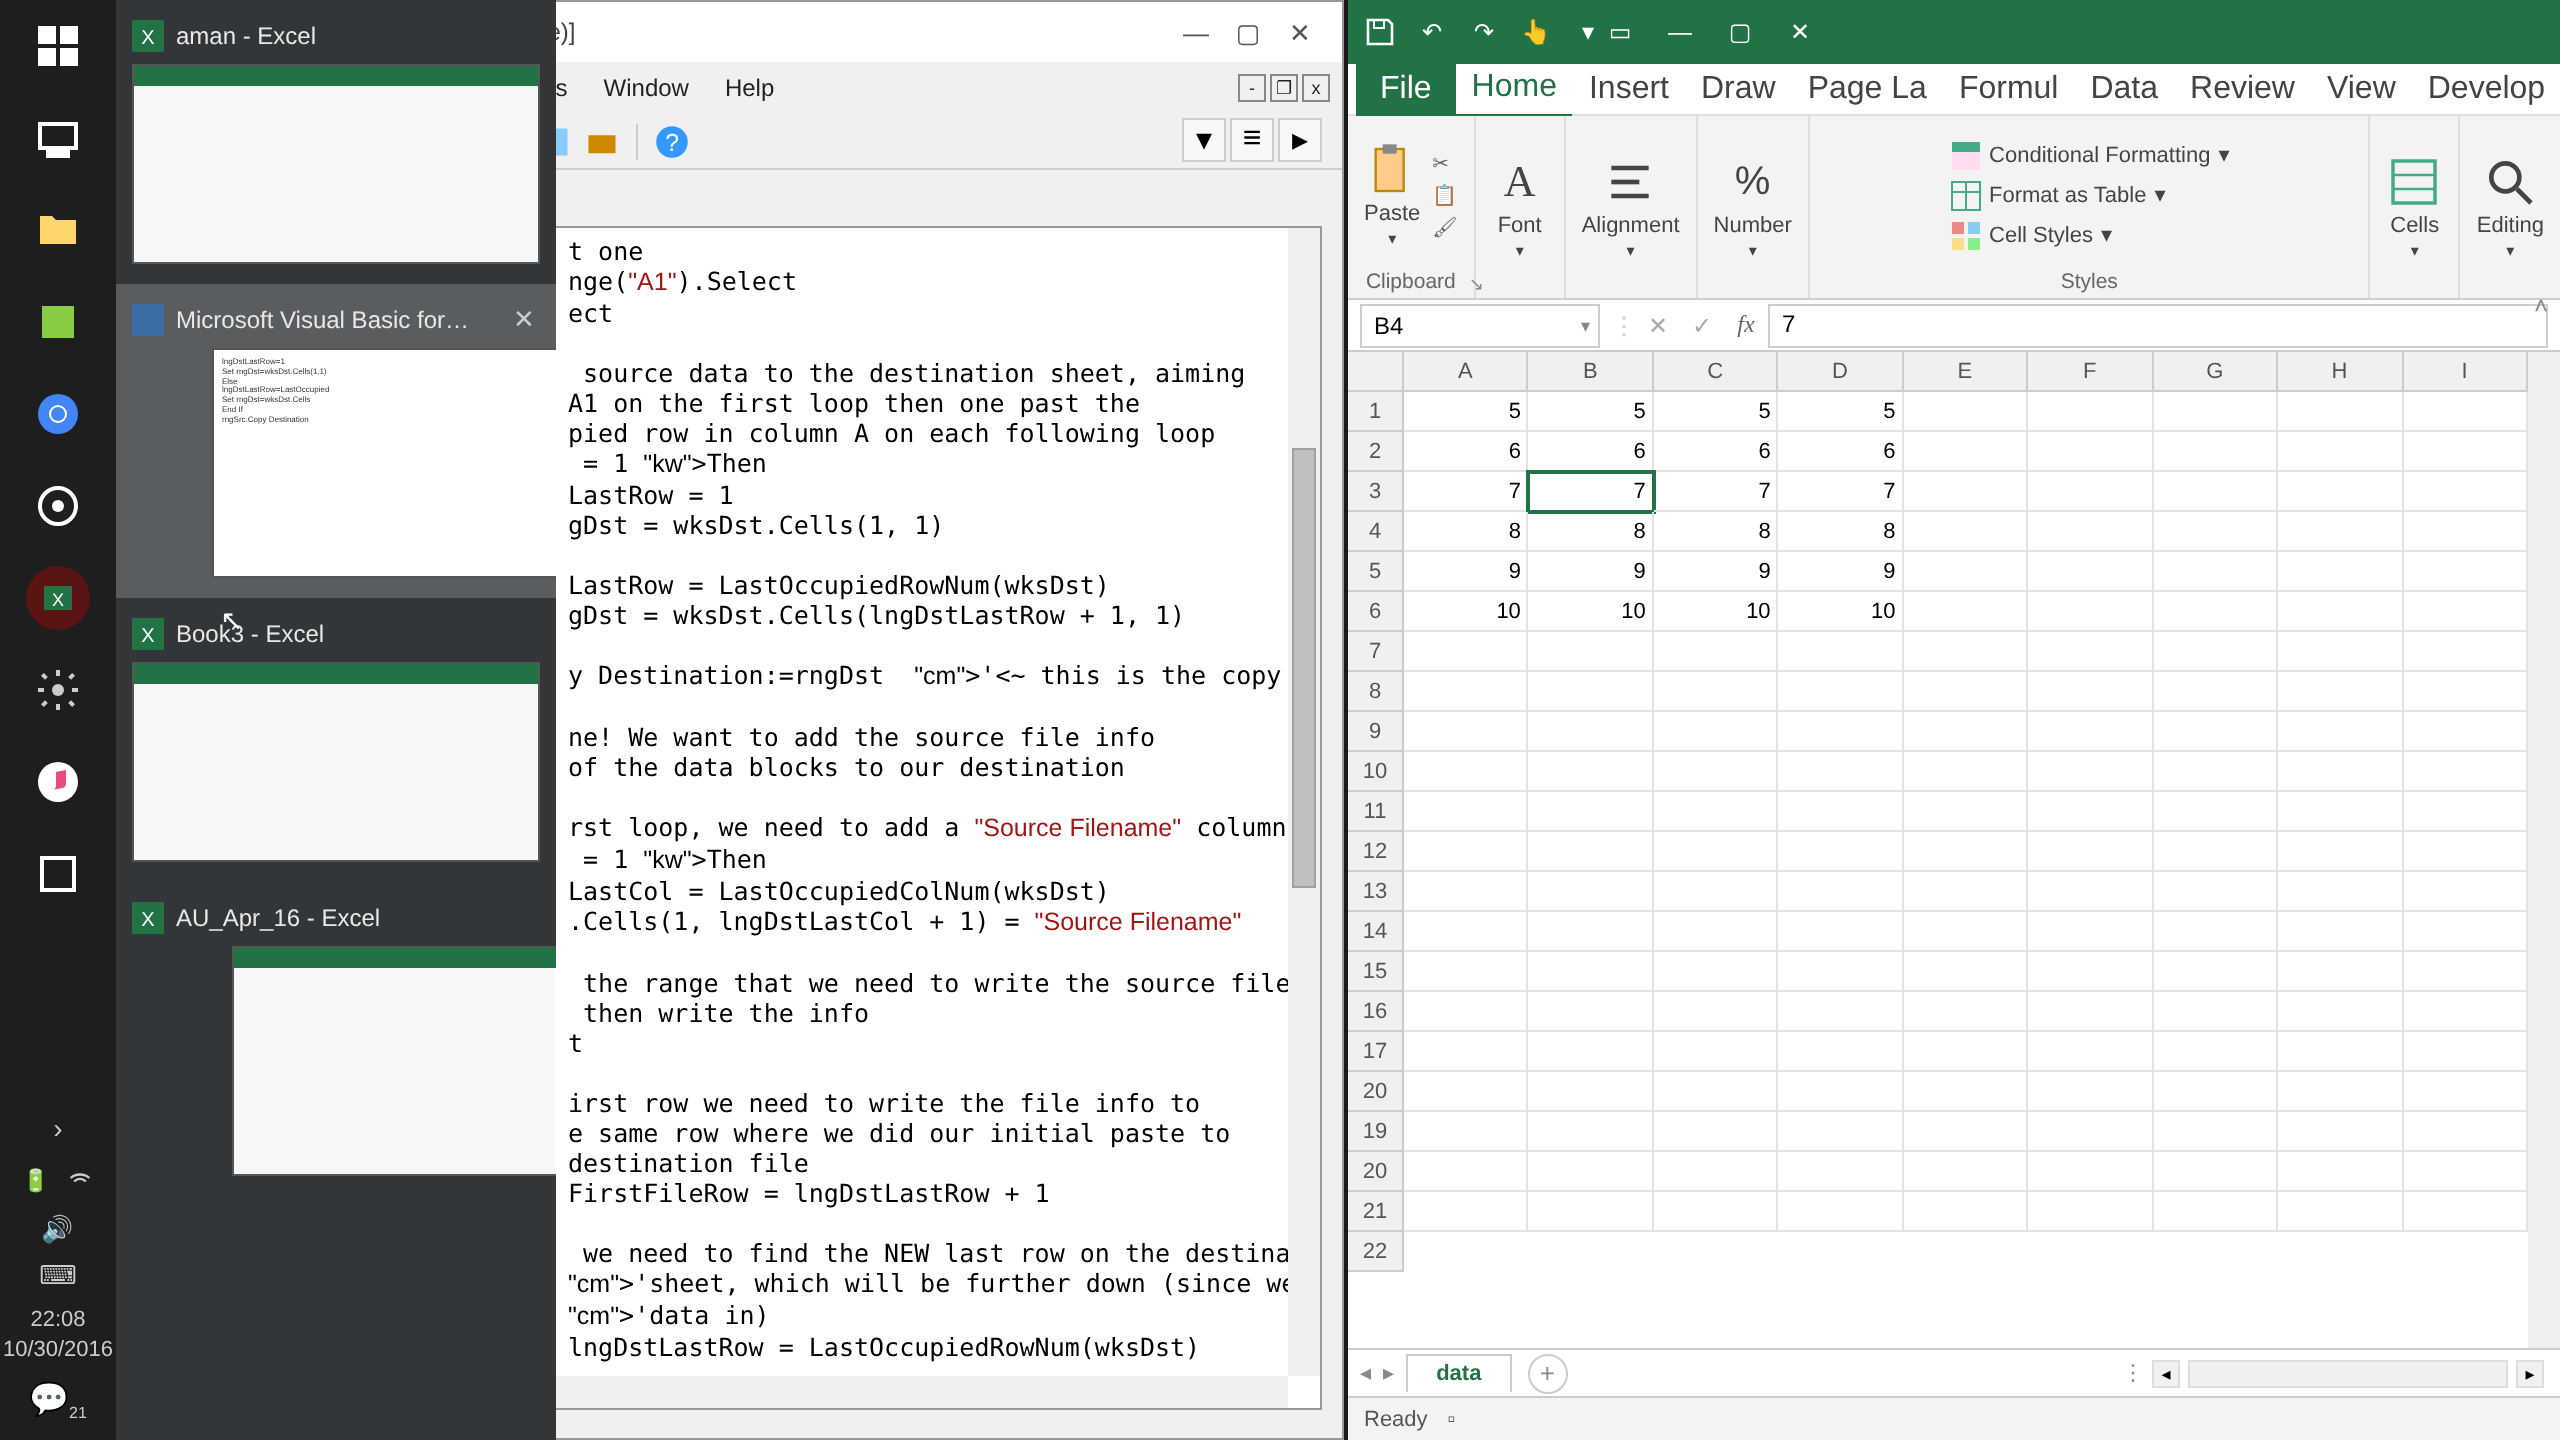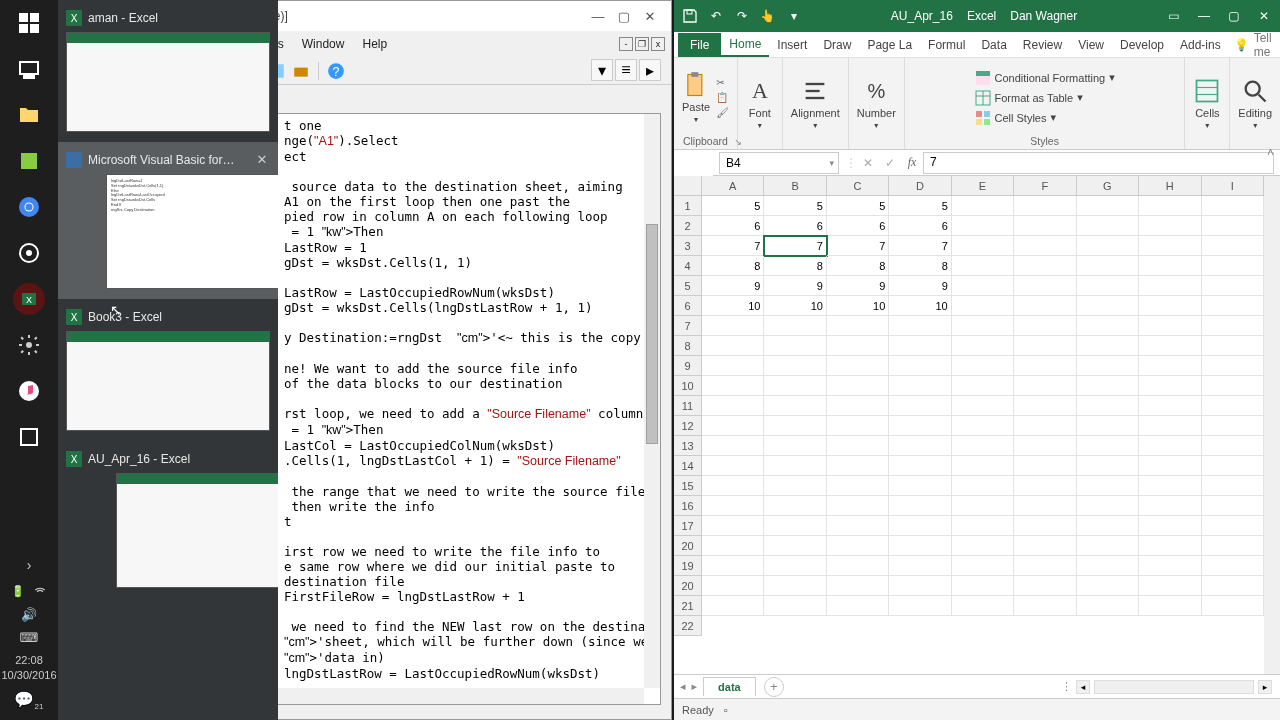--- a/index.html
+++ b/index.html
@@ -58,36 +58,36 @@
 .vba-scroll-h { position: absolute; left: 0; right: 16px; bottom: 0; height: 16px; background: #f0f0f0; }
 
 
 .excel-window { position: absolute; left: 674px; top: 0; width: 606px; height: 720px; background: #fff; display: flex; flex-direction: column; z-index: 40; }
 .excel-titlebar { height: 32px; background: #217346; display: flex; align-items: center; padding: 0 8px; color: #fff; font-size: 12px; }
 .excel-qat { display: flex; gap: 10px; align-items: center; }
 .excel-qat-item { width: 16px; height: 16px; cursor: pointer; display: flex; align-items: center; justify-content: center; color: #fff; }
 .excel-title-center { flex: 1; text-align: center; display: flex; gap: 14px; justify-content: center; }
 .excel-win-btns { display: flex; gap: 14px; }
 .excel-win-btn { width: 16px; height: 16px; cursor: pointer; color: #fff; display: flex; align-items: center; justify-content: center; font-size: 12px; }
-.excel-ribbon-tabs { height: 26px; background: #fff; display: flex; align-items: center; padding: 0 4px; font-size: 12px; gap: 0; border-bottom: 1px solid #e0e0e0; }
+.excel-ribbon-tabs { height: 26px; background: #fff; display: flex; align-items: center; padding: 0 4px; font-size: 16px; gap: 0; border-bottom: 1px solid #e0e0e0; }
 .ribbon-tab { padding: 4px 8px; cursor: pointer; color: #444; white-space: nowrap; }
 .ribbon-tab.active { color: #217346; border-bottom: 2px solid #217346; }
 .ribbon-tab.file { background: #217346; color: #fff; padding: 5px 12px; }
 .ribbon-tellme { margin-left: auto; display: flex; align-items: center; gap: 4px; color: #777; padding: 0 6px; }
 .ribbon-share { display: flex; align-items: center; padding: 0 6px; color: #444; }
 .excel-ribbon { height: 92px; background: #f3f3f3; border-bottom: 1px solid #ccc; display: flex; }
 .ribbon-group { border-right: 1px solid #ddd; display: flex; flex-direction: column; align-items: center; padding: 4px 8px 2px; font-size: 10px; color: #666; }
 .ribbon-group-body { flex: 1; display: flex; align-items: center; gap: 6px; }
 .ribbon-group-label { font-size: 10.5px; color: #666; margin-top: 2px; position: relative; }
 .ribbon-launcher { position: absolute; right: -14px; bottom: 0; font-size: 9px; color: #888; }
 .ribbon-bigbtn { display: flex; flex-direction: column; align-items: center; gap: 2px; cursor: pointer; font-size: 11px; color: #444; }
 .ribbon-bigbtn-icon { width: 28px; height: 28px; display: flex; align-items: center; justify-content: center; }
 .ribbon-stack { display: flex; flex-direction: column; gap: 4px; font-size: 11px; color: #444; }
 .ribbon-stack-item { display: flex; align-items: center; gap: 4px; cursor: pointer; white-space: nowrap; }
-.excel-formula-bar { height: 26px; display: flex; align-items: center; border-bottom: 1px solid #ccc; font-size: 12px; margin-left: 39px; }
+.excel-formula-bar { height: 26px; display: flex; align-items: center; border-bottom: 1px solid #ccc; font-size: 12px; }
 .name-box { width: 120px; height: 22px; border: 1px solid #ccc; margin: 0 6px; padding: 2px 6px; display: flex; align-items: center; position: relative; }
 .name-box::after { content: "▾"; position: absolute; right: 4px; color: #888; font-size: 9px; }
 .fb-btn { width: 22px; height: 22px; display: flex; align-items: center; justify-content: center; color: #aaa; cursor: pointer; font-size: 12px; }
 .fb-fx { font-style: italic; color: #666; font-family: serif; }
 .fb-input { flex: 1; height: 22px; border: 1px solid #ccc; padding: 2px 6px; margin-right: 6px; }
 .excel-grid { flex: 1; display: flex; position: relative; overflow: hidden; }
 .grid-corner { width: 28px; height: 20px; background: #f0f0f0; border-right: 1px solid #ccc; border-bottom: 1px solid #ccc; position: absolute; top: 0; left: 0; }
 .grid-headers-col { position: absolute; top: 0; left: 28px; right: 16px; height: 20px; display: flex; }
 .col-header { width: 64px; background: #f0f0f0; border-right: 1px solid #ccc; border-bottom: 1px solid #ccc; text-align: center; font-size: 11px; color: #555; line-height: 20px; }
 .grid-headers-row { position: absolute; top: 20px; left: 0; width: 28px; bottom: 0; display: flex; flex-direction: column; }
@@ -394,25 +394,20 @@
           <svg viewBox="0 0 16 16" fill="#fff">
             <path d="M2 2h10l2 2v10H2z" fill="none" stroke="#fff" stroke-width="1.3"></path>
             <rect x="5" y="2" width="5" height="4" fill="none" stroke="#fff"></rect>
           </svg>
         </span>
       <span class="excel-qat-item">↶</span>
       <span class="excel-qat-item">↷</span>
       <span class="excel-qat-item">👆</span>
       <span class="excel-qat-item">▾</span>
     </div>
-    <div class="excel-title-center">
-      <span>AU_Apr_16</span>
-      <span>Excel</span>
-      <span>Dan Wagner</span>
-    </div>
     <div class="excel-win-btns">
       <span class="excel-win-btn">▭</span>
       <span class="excel-win-btn">—</span>
       <span class="excel-win-btn">▢</span>
       <span class="excel-win-btn">✕</span>
     </div>
   </div>
   <div class="excel-ribbon-tabs">
     <span class="ribbon-tab file">File</span>
     <span class="ribbon-tab active">Home</span>

